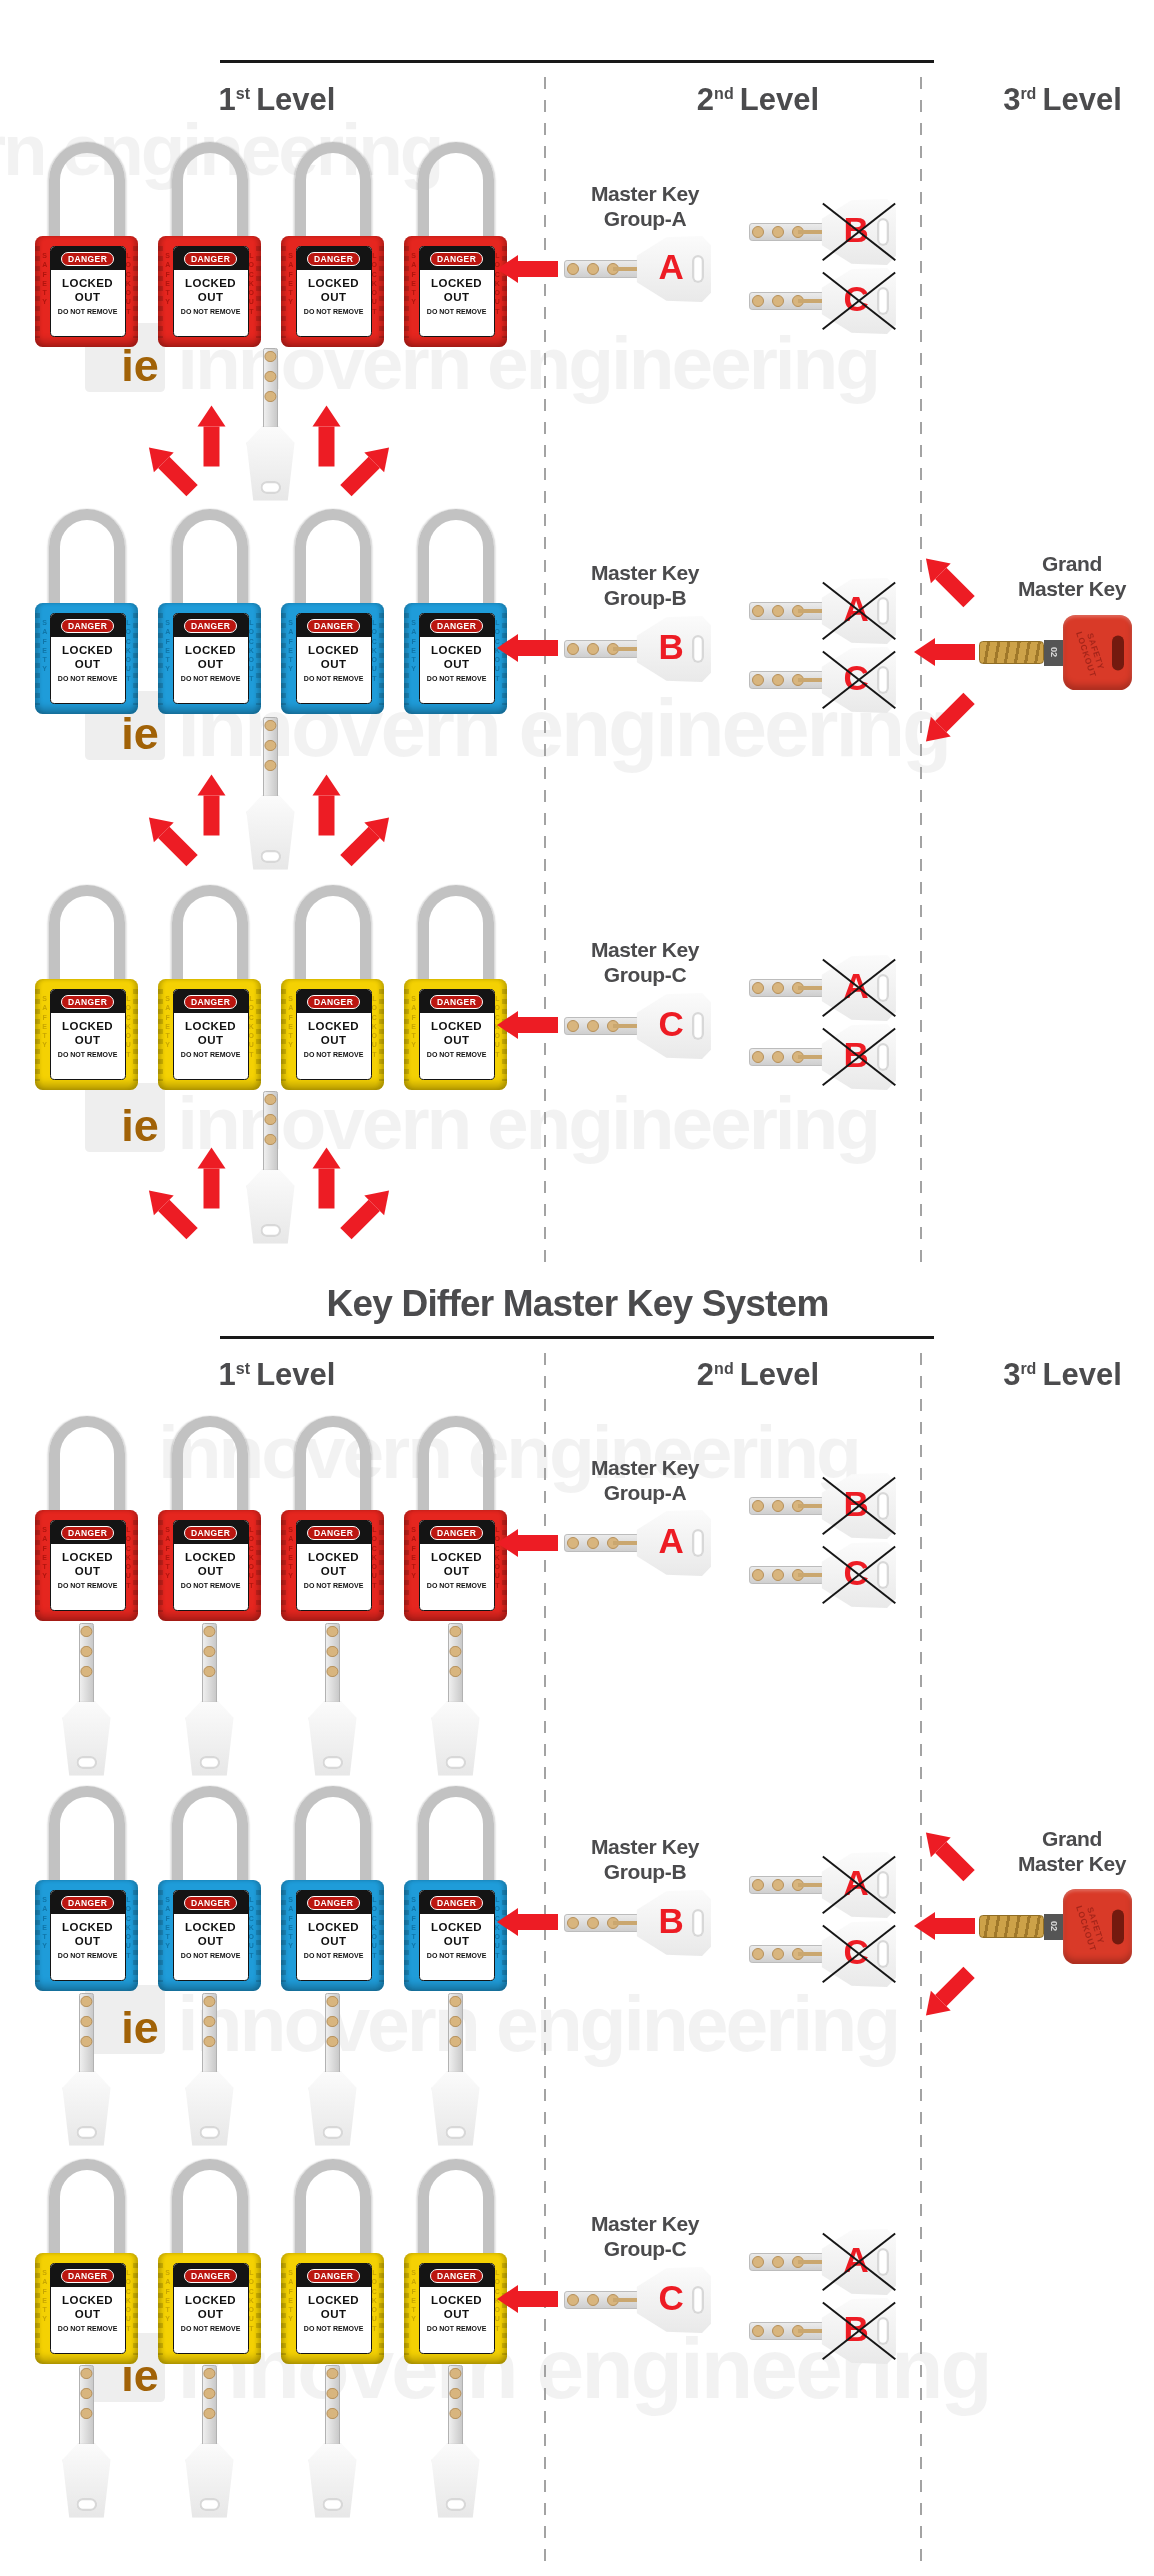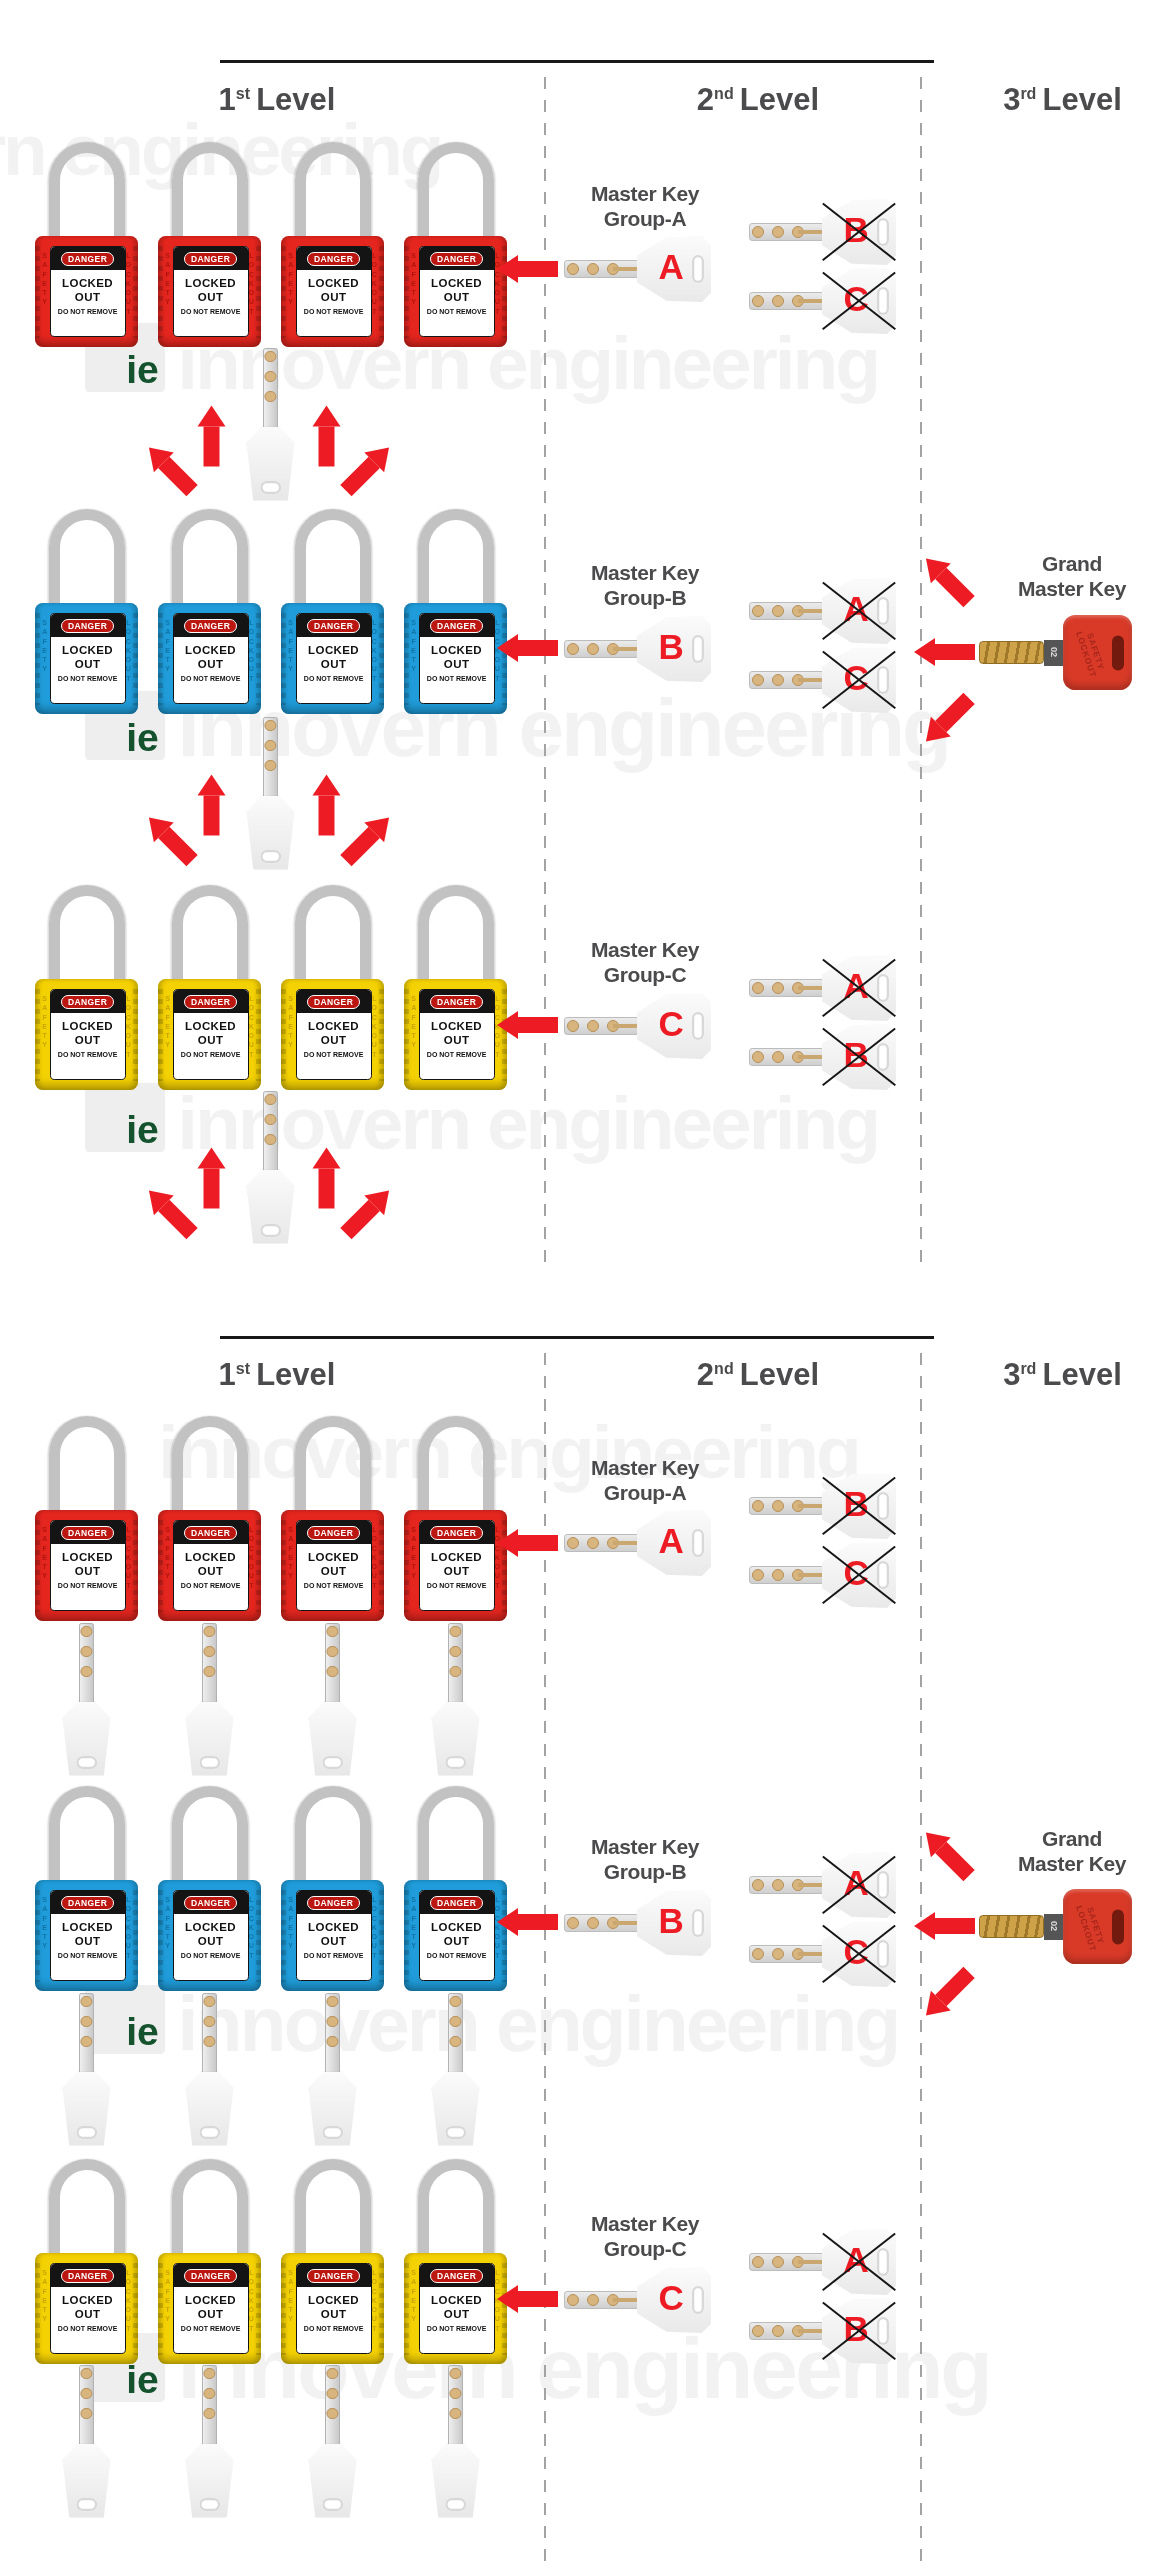--- a/index.html
+++ b/index.html
@@ -2,21 +2,21 @@
 <html style="font-size:12.3px"><head>
 <meta charset="utf-8">
 <style>
   html,body{margin:0;padding:0;background:#fff;}
   .canvas{position:relative;width:1155px;height:2576px;background:#fff;overflow:hidden;
           font-family:"Liberation Sans",sans-serif;}
 
   
   .wm{position:absolute;display:flex;align-items:flex-end;z-index:0;pointer-events:none;white-space:nowrap;}
   .wmlogo{position:relative;width:80px;height:69px;background:rgba(0,0,0,.065);border-radius:4.6px;margin-right:12.3px;}
-  .wmlogo span{position:absolute;right:6.2px;bottom:0px;font-size:39px;font-weight:700;color:#14532d;}
+  .wmlogo span{position:absolute;right:6.2px;bottom:0px;font-size:45px;font-weight:700;color:#a16207;}
   .wmtext{font-weight:700;color:rgba(0,0,0,.05);letter-spacing:-3.1px;line-height:.78;}
 
   
   .title{position:absolute;width:100%;text-align:center;font-size:37px;font-weight:700;color:#4b4b4d;letter-spacing:-0.8px;z-index:2;}
   .underline{position:absolute;left:220px;width:714px;height:3.1px;background:#181818;z-index:2;}
   .colhead{position:absolute;font-size:31px;font-weight:700;color:#4b4b4d;text-align:center;z-index:2;}
   .colhead sup{font-size:16px;}
   .colhead .w{margin-left:6.2px;}
   .divider{position:absolute;width:2.3px;z-index:1;
     background-image:repeating-linear-gradient(to bottom,#a3a3a3 0 12.3px,transparent 12.3px 23px);}
@@ -144,20 +144,21 @@
       <span class="wmtext" style="font-size:86px">innovern engineering</span>
     </div>
 
   <div class="underline" style="top:60px"></div>
   <div class="colhead" style="left:173px;top:82px;width:208px"><span>1</span><sup>st</sup><span class="w">Level</span></div>
   <div class="colhead" style="left:654px;top:82px;width:208px"><span>2</span><sup>nd</sup><span class="w">Level</span></div>
   <div class="colhead" style="left:976px;top:82px;width:173px"><span>3</span><sup>rd</sup><span class="w">Level</span></div>
   <div class="divider" style="left:544px;top:77px;height:1194px"></div>
   <div class="divider" style="left:920px;top:77px;height:1194px"></div>
 
+  <div class="title" style="top:1283px">Key Differ Master Key System</div>
   <div class="underline" style="top:1336px"></div>
   <div class="colhead" style="left:173px;top:1357px;width:208px"><span>1</span><sup>st</sup><span class="w">Level</span></div>
   <div class="colhead" style="left:654px;top:1357px;width:208px"><span>2</span><sup>nd</sup><span class="w">Level</span></div>
   <div class="colhead" style="left:976px;top:1357px;width:173px"><span>3</span><sup>rd</sup><span class="w">Level</span></div>
   <div class="divider" style="left:544px;top:1353px;height:1211px"></div>
   <div class="divider" style="left:920px;top:1353px;height:1211px"></div>
 
   <div class="padlock" style="left:35px;top:142px">
       <div class="shackle"></div>
       <div class="lock-body red">

